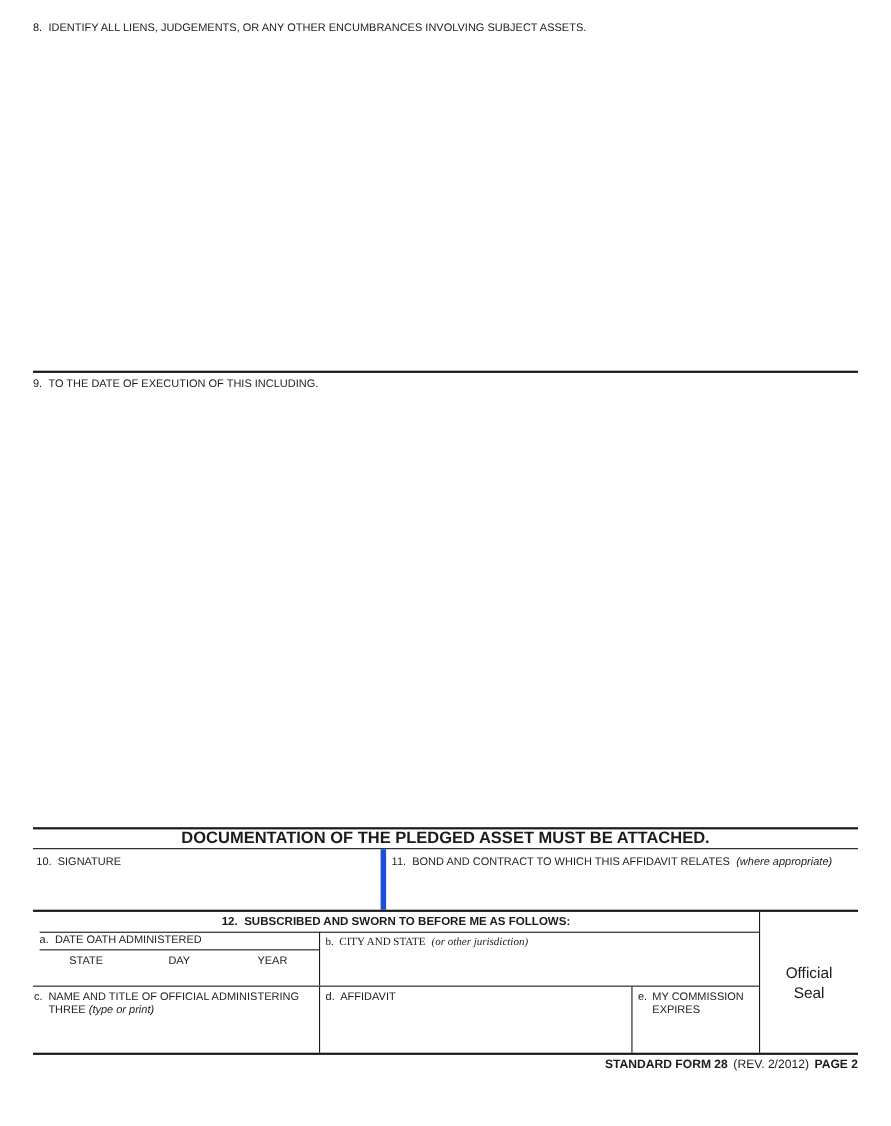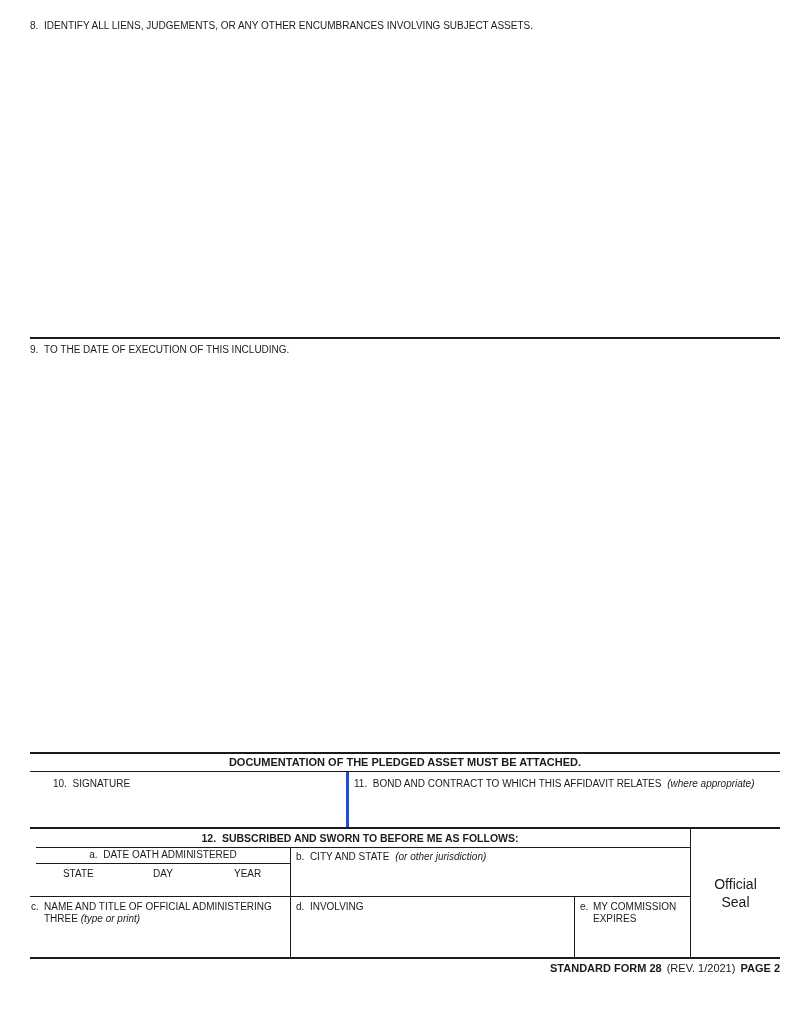--- a/index.html
+++ b/index.html
@@ -20,41 +20,41 @@
 
   
   #item8 { left:30px; top:20px; width:750px; }
   #item8-area { left:30px; top:40px; width:750px; height:294px; }
   #sep9 { left:30px; top:337px; width:750px; height:2px; }
   #item9 { left:30px; top:344px; width:750px; }
   #item9-area { left:30px; top:372px; width:750px; height:376px; }
 
   
   #thick-a { left:30px; top:752px; width:750px; height:2px; }
-  #doc-heading { left:30px; top:756px; width:750px; font-size:11px; }
+  #doc-heading { left:30px; top:756px; width:750px; font-size:15px; }
   #thin-a { left:30px; top:771px; width:750px; height:1px; }
-  #cell10 { left:30px; top:772px; width:316px; height:55px;margin-left:20px; }
+  #cell10 { left:30px; top:772px; width:316px; height:55px; }
   #cell10 .lbl { padding:6px 0 0 3px; }
-  #cell11 { left:346px; top:772px; width:434px; height:55px; border-left:3px solid #1d4ed8; box-sizing:border-box; }
+  #cell11 { left:346px; top:772px; width:434px; height:55px; border-left:5px solid #1d4ed8; box-sizing:border-box; }
   #cell11 .lbl { padding:6px 0 0 5px; }
 
   
   #thick-b { left:30px; top:827px; width:750px; height:2px; }
   #h12 { left:30px; top:832px; width:660px; font-size:10.5px; }
   #h12-line { left:36px; top:847px; width:654px; height:1px; }
   #seal-cell {
     left:690px; top:829px; width:90px; height:128px;
     border-left:1px solid #1a1a1a; box-sizing:border-box;
     display:flex; flex-direction:column; align-items:center; justify-content:center;
     font-size:14px; line-height:18px;
   }
   #cellA { left:36px; top:848px; width:254px; height:48px; }
-  #cellA .a-head { height:14px; padding-top:1px; border-bottom:1px solid #1a1a1a; text-align:center; }
+  #cellA .a-head { height:14px; padding-top:1px; border-bottom:1px solid #1a1a1a; text-align:left; }
   #cellA .mdy { display:grid; grid-template-columns:1fr 1fr 1fr; padding-top:4px; text-align:center; }
-  #cellB { left:290px; top:847px; width:400px; height:49px; border-left:1px solid #1a1a1a; box-sizing:border-box; }
+  #cellB { left:290px; top:847px; width:400px; height:49px; border-left:1px solid #1a1a1a; box-sizing:border-box;font-family:Liberation Serif, serif; }
   #cellB .lbl { padding:4px 0 0 5px; }
   #row-line { left:30px; top:896px; width:660px; height:1px; }
   #cellC { left:30px; top:897px; width:260px; height:60px; padding-top:4px; box-sizing:border-box; }
   #cellC .num { flex:0 0 13px; text-align:left; padding-left:1px; }
   #cellD { left:290px; top:897px; width:284px; height:60px; border-left:1px solid #1a1a1a; box-sizing:border-box; }
   #cellD .lbl { padding:4px 0 0 5px; }
   #cellE { left:574px; top:897px; width:116px; height:60px; border-left:1px solid #1a1a1a; box-sizing:border-box; padding:4px 0 0 5px; }
   #cellE .num { flex:0 0 13px; }
 
   #thick-c { left:30px; top:957px; width:750px; height:2px; }
@@ -125,31 +125,31 @@
 
   <div class="abs itm" id="cellC">
     <span class="num">c.</span>
     <span>
       <span style="display:block">NAME AND TITLE OF OFFICIAL ADMINISTERING</span>
       <span style="display:block"><span class="pre">THREE </span><span class="it">(type or print)</span></span>
     </span>
   </div>
 
   <div class="abs" id="cellD">
-    <div class="lbl pre">d.  INVOLVING</div>
+    <div class="lbl pre">d.  AFFIDAVIT</div>
   </div>
 
   <div class="abs itm" id="cellE">
     <span class="num">e.</span>
     <span>
       <span style="display:block">MY COMMISSION</span>
       <span style="display:block">EXPIRES</span>
     </span>
   </div>
 
   <div class="hline" id="thick-c"></div>
   <div class="abs" id="footer">
     <span class="bold">STANDARD FORM 28</span>
-    <span class="mid">(REV. 1/2021)</span>
+    <span class="mid">(REV. 2/2012)</span>
     <span class="bold">PAGE 2</span>
   </div>
 
 </div>
 
 </body></html>

